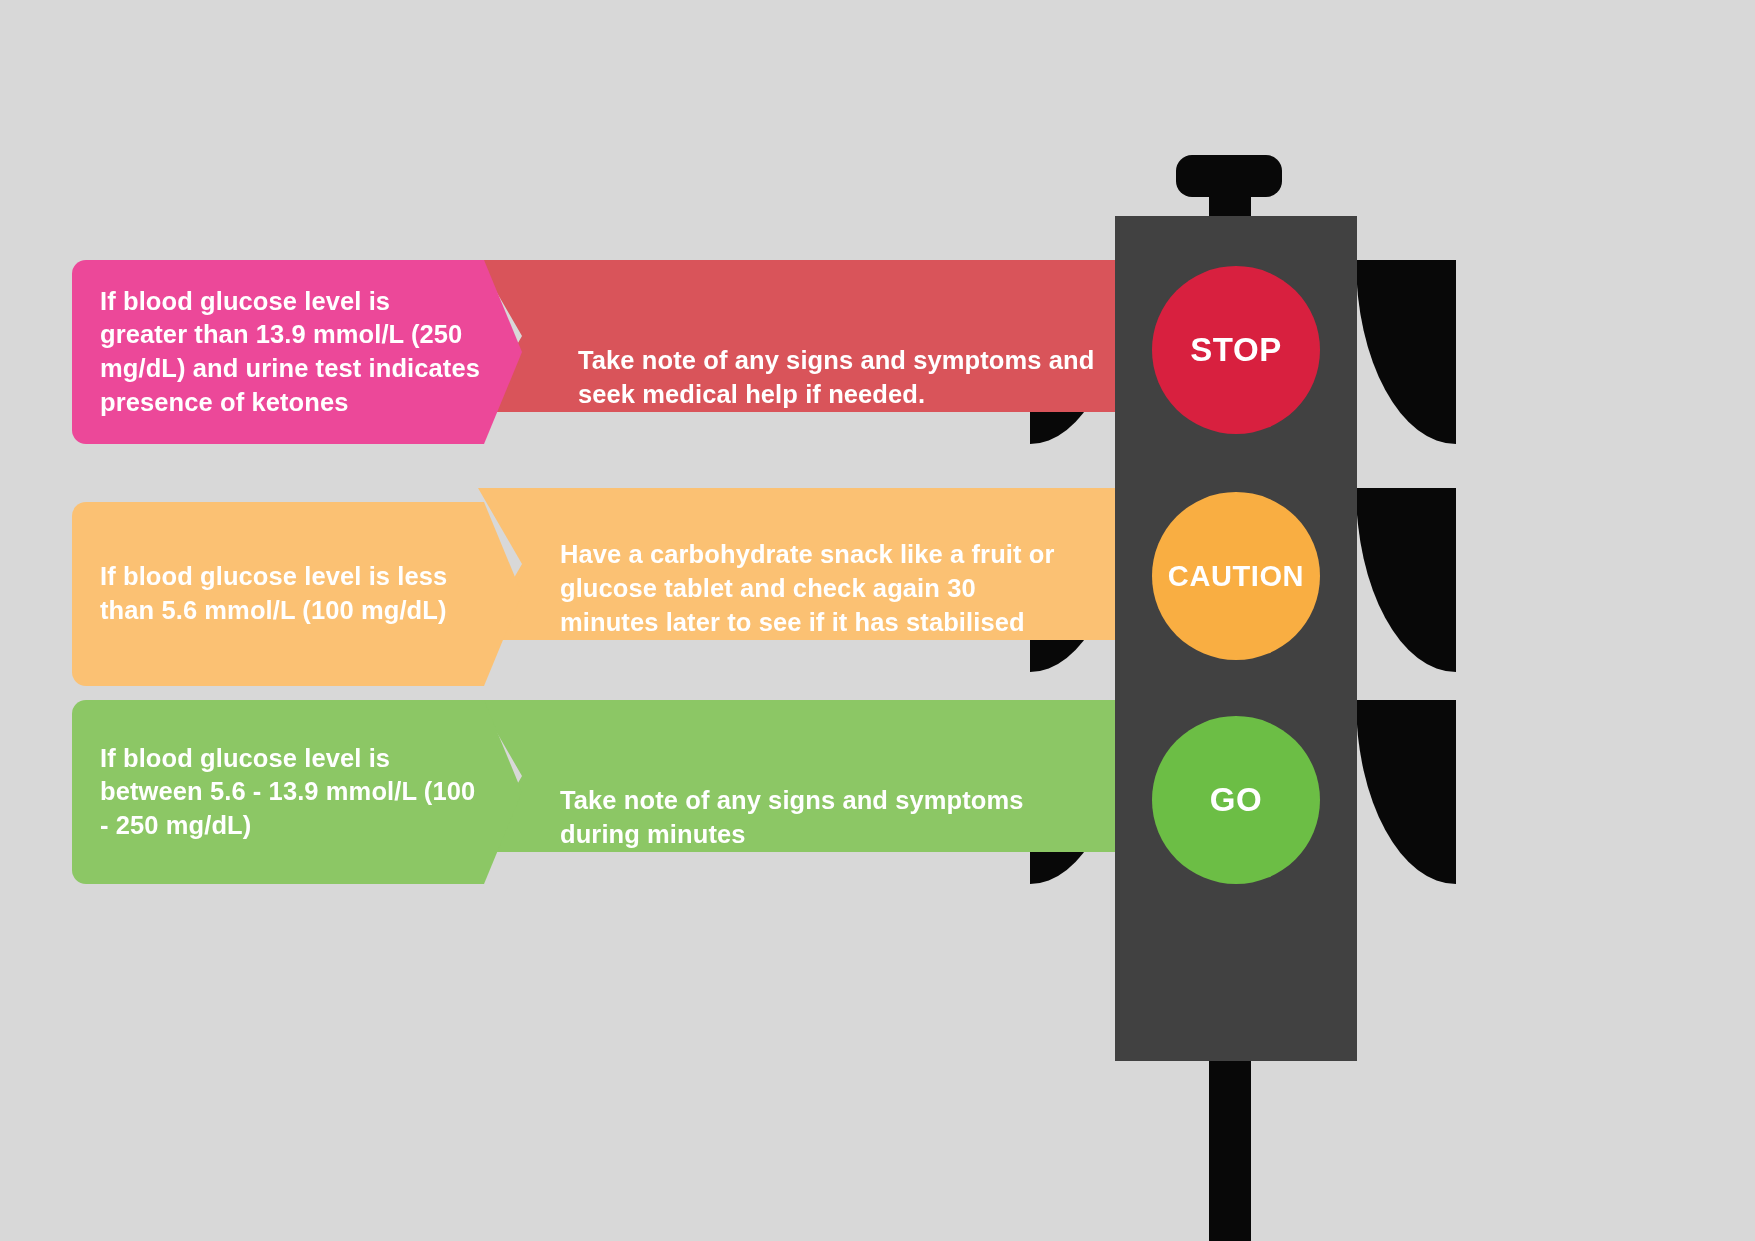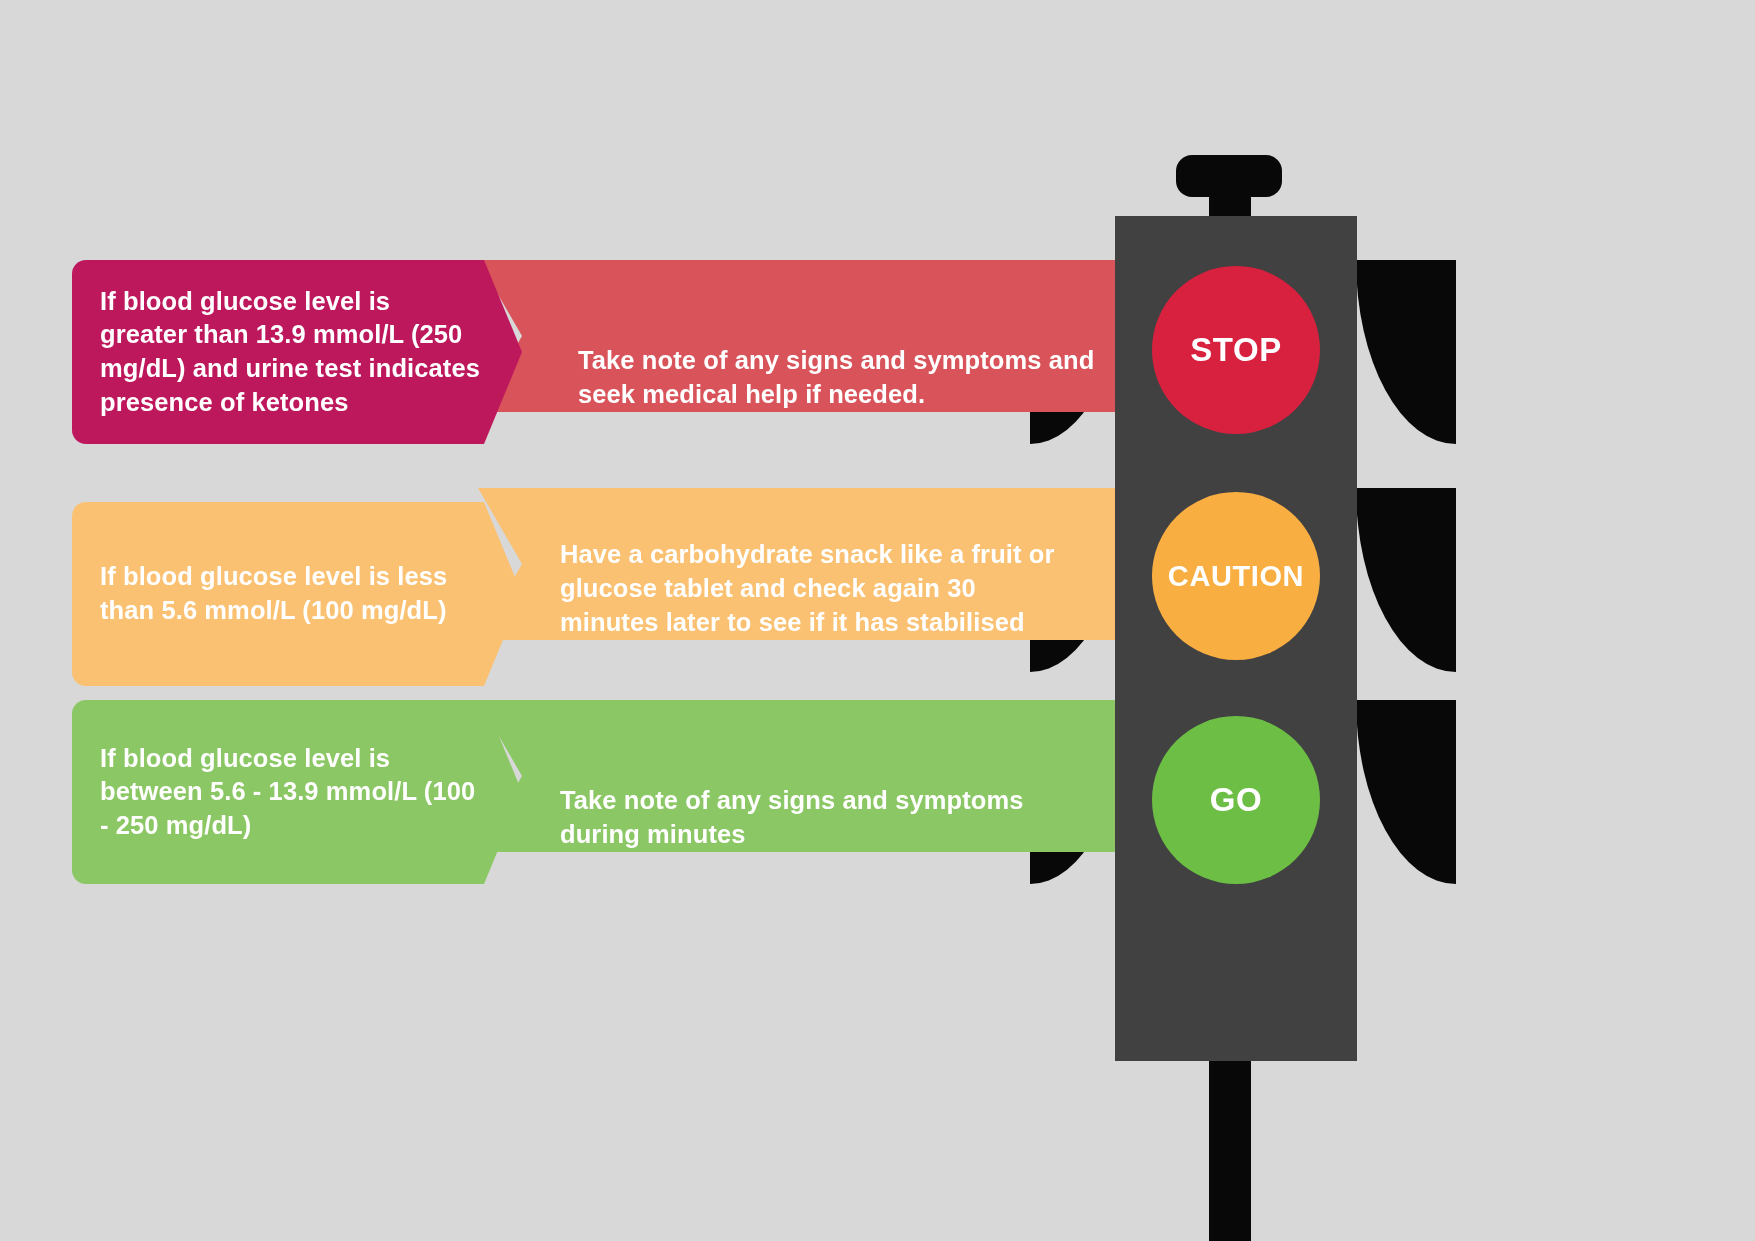--- a/index.html
+++ b/index.html
@@ -86,21 +86,21 @@
 <div id="stage">
 
   <div class="row row-red">
     <div class="visor visor-left"></div>
     <div class="visor visor-right"></div>
 
     <div class="action" id="action-red" style="background: rgb(217, 84, 90);">
       <div class="action-inner">Take note of any signs and symptoms and seek medical help if needed.</div>
     </div>
 
-    <div class="cond" id="cond-red" style="background: #be185d;">
+    <div class="cond" id="cond-red" style="background: #ec4899;">
       <div class="cond-inner">If blood glucose level is greater than 13.9 mmol/L (250 mg/dL) and urine test indicates presence of ketones</div>
     </div>
   </div>
 
   <div class="row row-amber">
     <div class="visor visor-left"></div>
     <div class="visor visor-right"></div>
 
     <div class="action" id="action-amber" style="background: rgb(251, 193, 115);">
       <div class="action-inner">Have a carbohydrate snack like a fruit or glucose tablet and check again 30 minutes later to see if it has stabilised</div>

